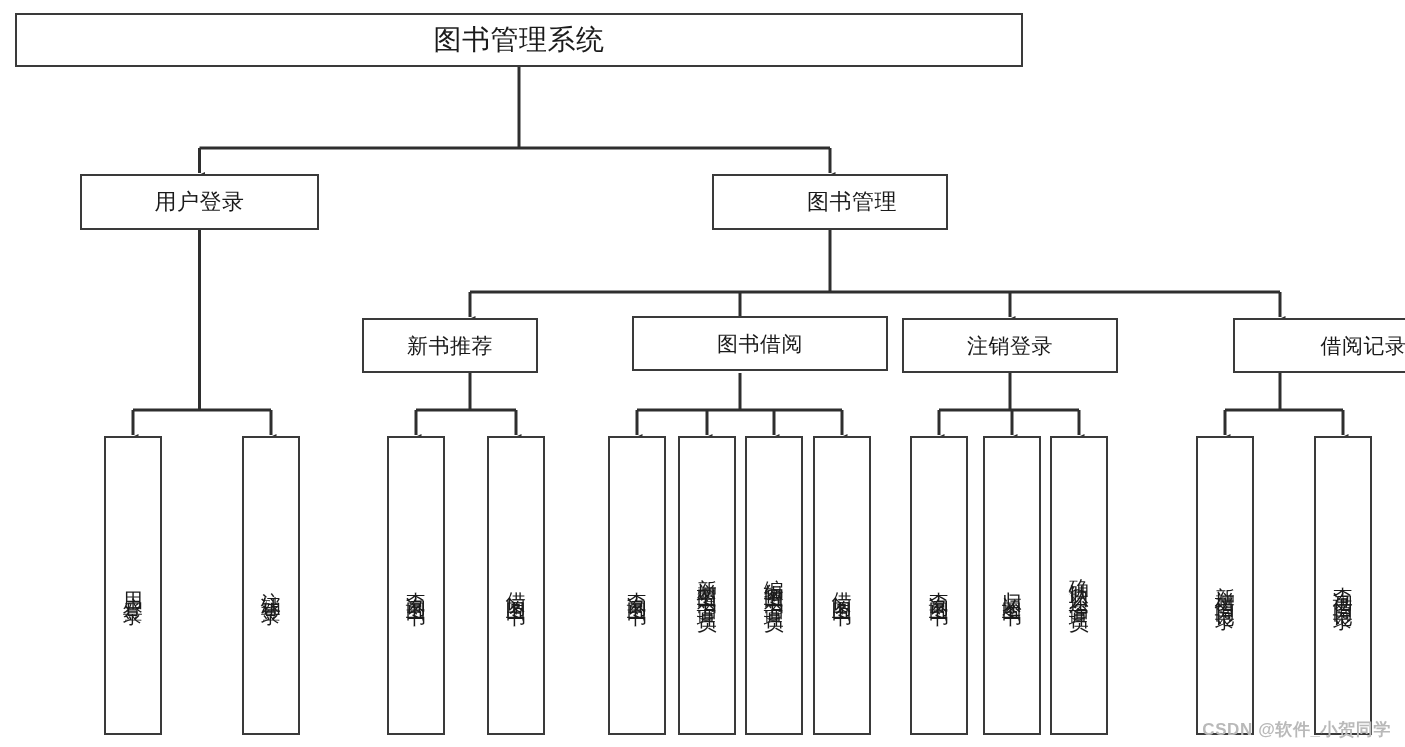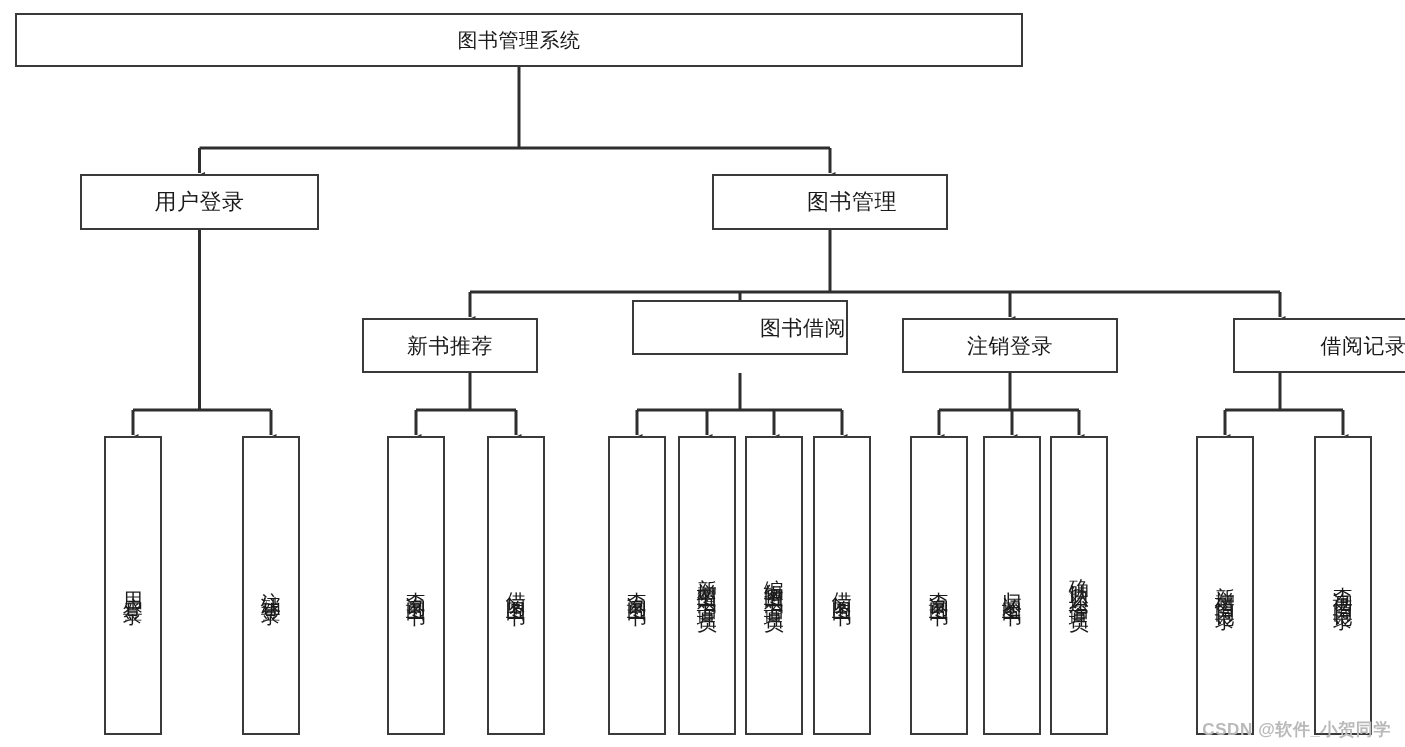--- a/index.html
+++ b/index.html
@@ -45,21 +45,21 @@
     white-space: nowrap;
   }
   .node.vertical .node-label {
     writing-mode: vertical-rl;
     text-orientation: upright;
     letter-spacing: 5px;
     font-size: 20px;
     white-space: normal;
     max-height: 100%;
   }
-  .node.root .node-label { font-size: 20px; }
+  .node.root .node-label { font-size: 28px; }
   .node.level1 .node-label { font-size: 22px; }
   .node.level2 .node-label { font-size: 21px; }
 
   #watermark {
     position: absolute;
     right: 14px;
     bottom: 6px;
     font-size: 17px;
     color: #b9b9b9;
     letter-spacing: 0.6px;
@@ -123,21 +123,21 @@
   <div class="node level1" style="left: 80px; top: 174px; width: 239px; height: 56px;">
     <span class="node-label">用户登录</span>
   </div>
   <div class="node level1" style="left: 712px; top: 174px; width: 236px; height: 56px; padding-left: 44px;">
     <span class="node-label">图书管理</span>
   </div>
 
   <div class="node level2" style="left: 362px; top: 318px; width: 176px; height: 55px;">
     <span class="node-label">新书推荐</span>
   </div>
-  <div class="node level2" style="left: 632px; top: 300px; width: 216px; height: 55px; justify-content: flex-end;">
+  <div class="node level2" style="left: 632px; top: 316px; width: 256px; height: 55px;">
     <span class="node-label">图书借阅</span>
   </div>
   <div class="node level2" style="left: 902px; top: 318px; width: 216px; height: 55px;">
     <span class="node-label">注销登录</span>
   </div>
   <div class="node level2" style="left: 1233px; top: 318px; width: 261px; height: 55px;">
     <span class="node-label">借阅记录</span>
   </div>
 
   <div class="node vertical" style="left: 104px; top: 436px; width: 58px; height: 299px;">

